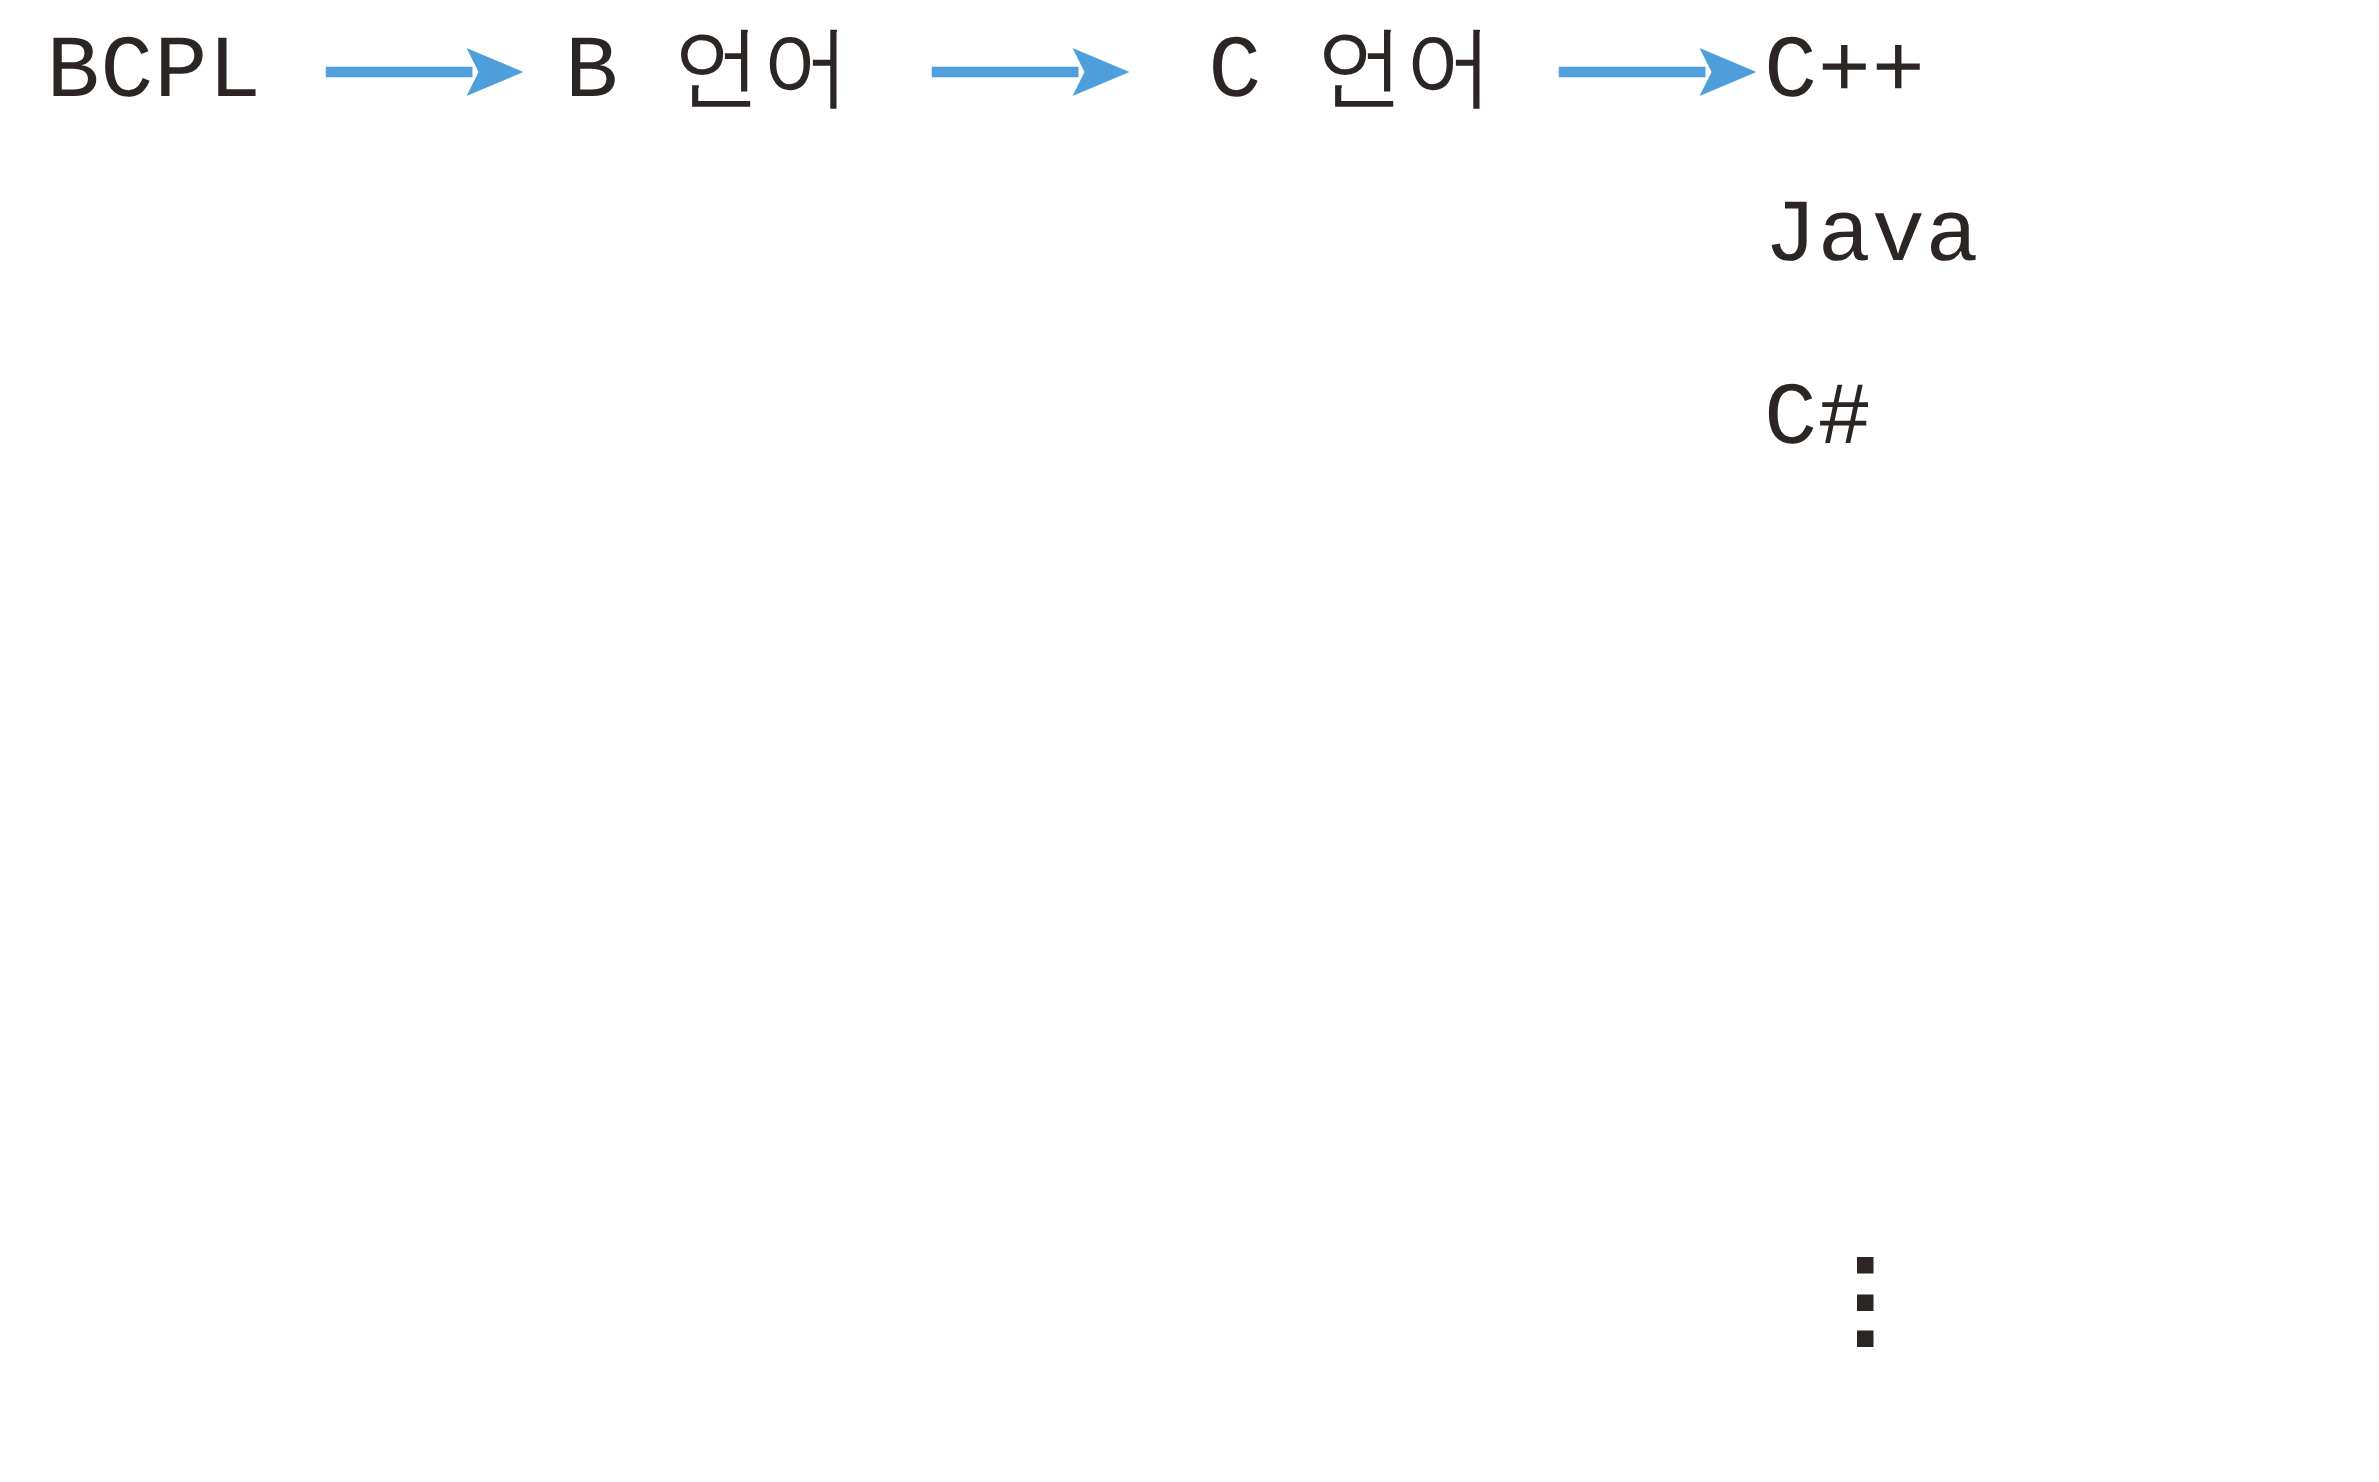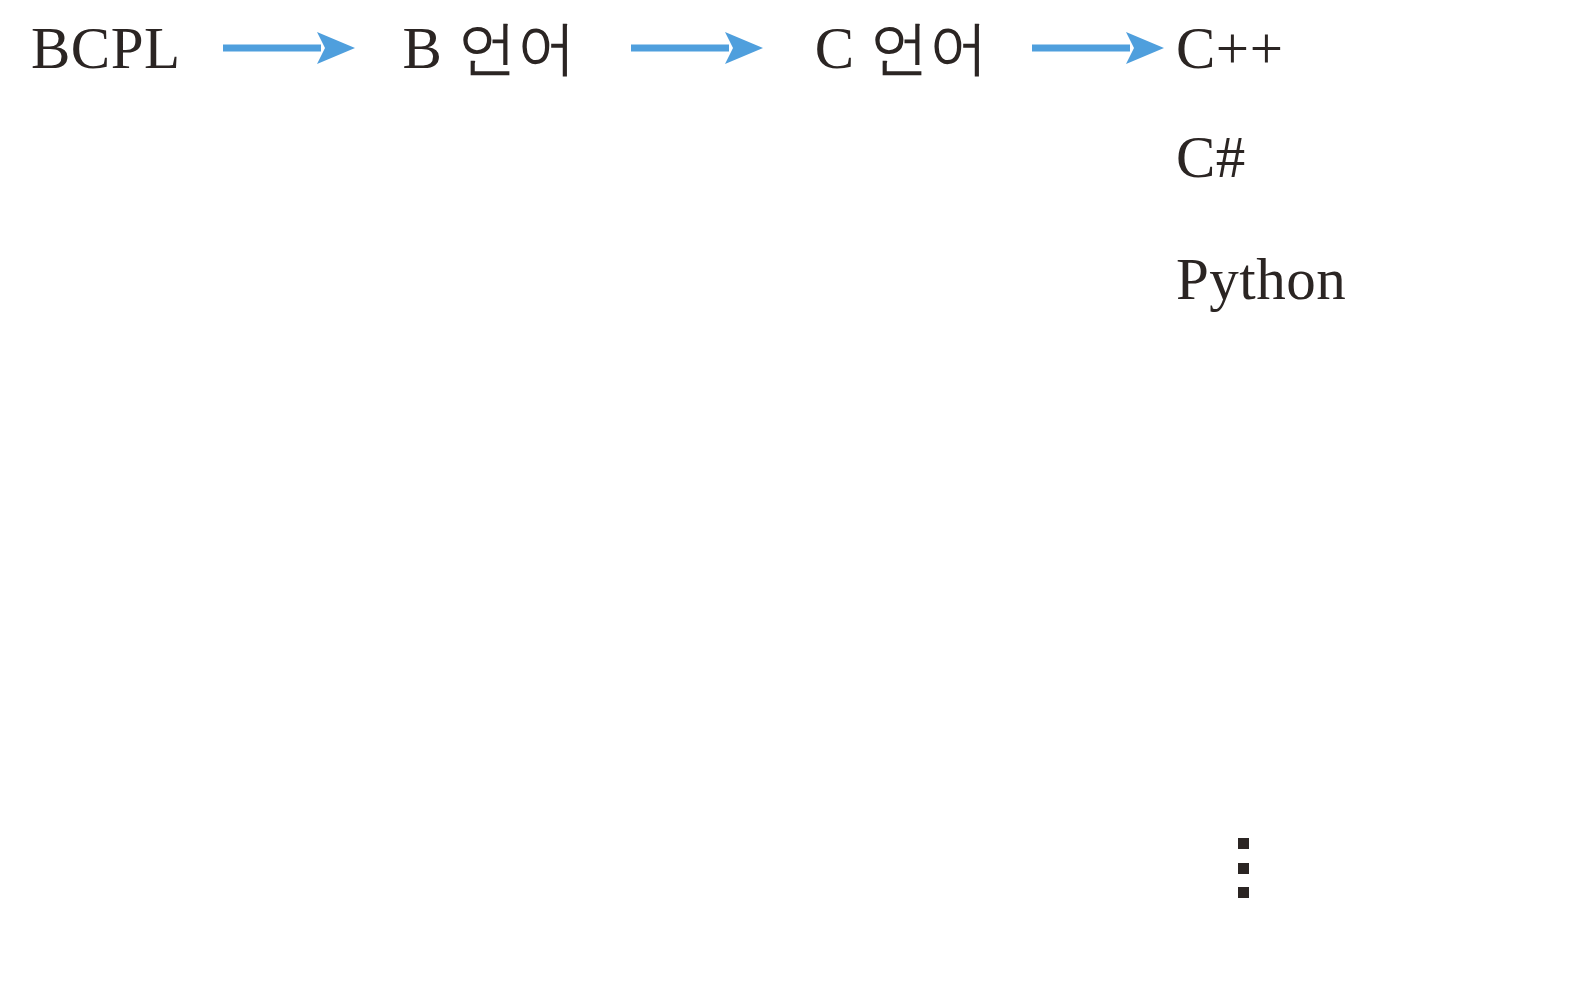--- a/index.html
+++ b/index.html
@@ -8,21 +8,21 @@
     padding: 0;
     background: #ffffff;
   }
 
   #diagram-root {
     position: relative;
     width: 1586px;
     height: 940px;
     background: #ffffff;
     overflow: hidden;
-    font-family: Liberation Serif, serif;
+    font-family: Liberation Mono, monospace;
   }
 
   
   .chain-row {
     position: absolute;
     left: 0;
     top: 0;
     width: 1586px;
     height: 96px;
     display: flex;
@@ -32,21 +32,21 @@
   .chain-node {
     color: #2b2523;
     font-size: 59px;
     line-height: 1;
     font-weight: 400;
     white-space: nowrap;
     letter-spacing: 0.5px;
   }
 
   .node-bcpl   { margin-left: 31px; }
-  .node-b-lang { margin-left: 48px; }
+  .node-b-lang { margin-left: 28px; }
   .node-c-lang { margin-left: 52px; text-align: center; }
 
   .chain-arrow {
     flex: 0 0 auto;
     display: block;
   }
   .arrow-1 { margin-left: 42px; }
   .arrow-2 { margin-left: 54px; }
   .arrow-3 { margin-left: 43px; }
 
@@ -121,22 +121,22 @@
 
     <svg class="chain-arrow arrow-3" width="132" height="40" viewBox="0 0 132 40" aria-hidden="true">
       <rect x="0" y="16.5" width="98" height="7" fill="#4f9fdd"></rect>
       <path d="M94 4 L132 20 L94 36 L102 20 Z" fill="#4f9fdd"></path>
     </svg>
 
   </div>
 
   <ul class="lang-list">
     <li class="lang-item is-head">C++</li>
+    <li class="lang-item">Java</li>
     <li class="lang-item">C#</li>
-    <li class="lang-item">Python</li>
   </ul>
 
   <div class="ellipsis-item">
     <span class="ellipsis-dot"></span>
     <span class="ellipsis-dot"></span>
     <span class="ellipsis-dot"></span>
   </div>
 
 </div>
 

